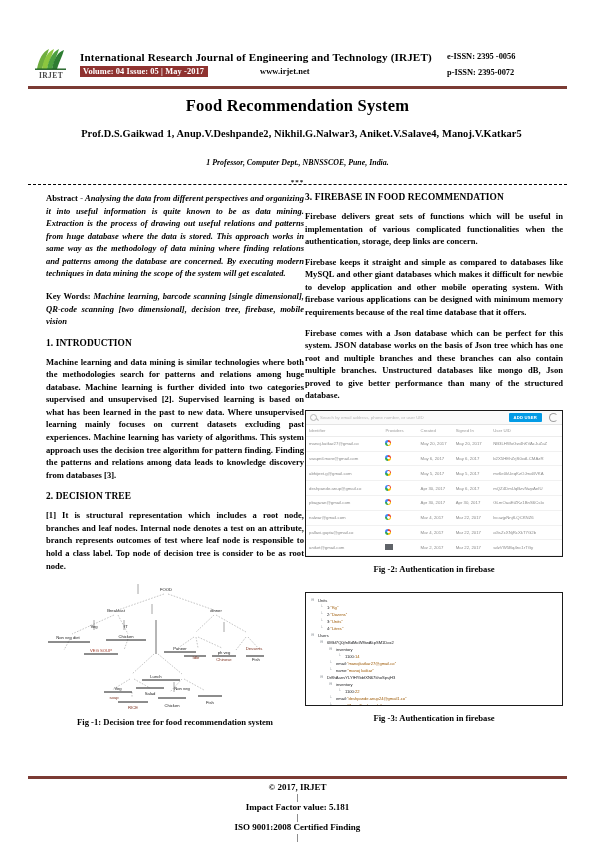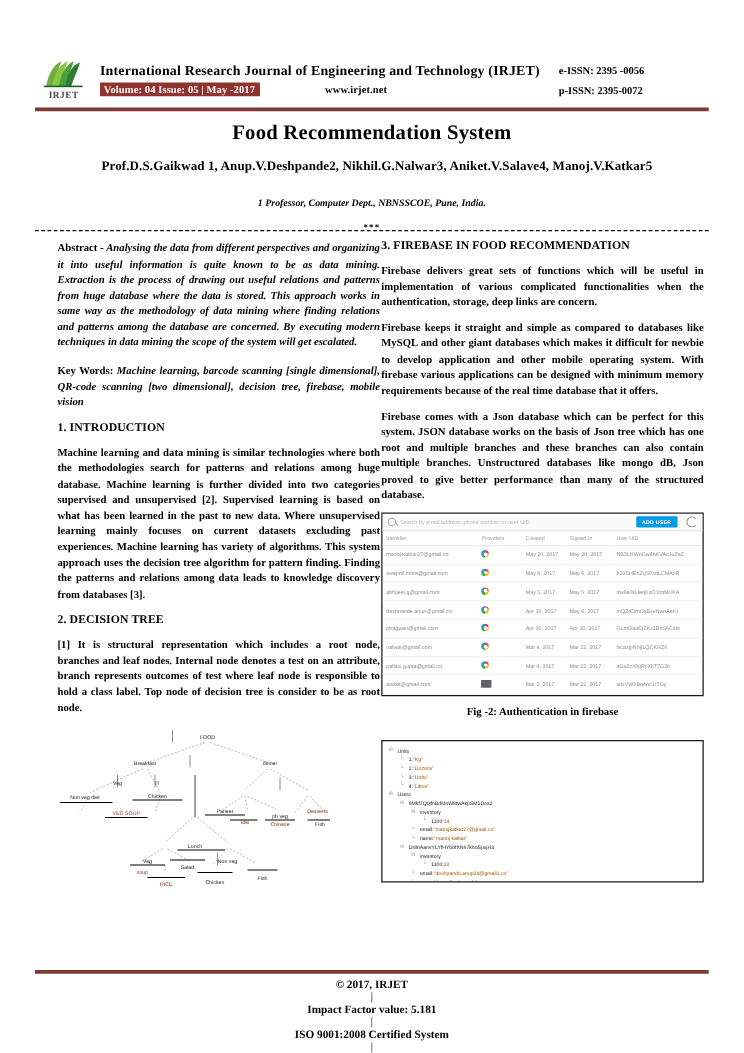--- a/index.html
+++ b/index.html
@@ -287,20 +287,23 @@
           <text x="110" y="96">Lunch</text>
           <text x="72" y="108">Veg</text>
           <text x="68" y="117" fill="#7a2e1c">soup</text>
           <text x="104" y="113">Salad</text>
           <text x="87" y="127" fill="#7a2e1c">RICE</text>
           <text x="136" y="108">Non veg</text>
           <text x="126" y="125">Chicken</text>
           <text x="164" y="122">Fish</text>
         </g>
       </svg>
+      <p class="caption">
+        <span class="fig">Fig -1</span><span>: Decision tree for food recommendation system</span>
+      </p>
     </div>
   </div>
 
   <div class="col col-right">
 
     <h2 class="sec" style="margin-top:0;">3. FIREBASE IN FOOD RECOMMENDATION</h2>
     <p class="body">Firebase delivers great sets of functions which will be useful in implementation of various complicated functionalities when the authentication, storage, deep links are concern.</p>
     <p class="body">Firebase keeps it straight and simple as compared to databases like MySQL and other giant databases which makes it difficult for newbie to develop application and other mobile operating system. With firebase various applications can be designed with minimum memory requirements because of the real time database that it offers.</p>
     <p class="body">Firebase comes with a Json database which can be perfect for this system. JSON database works on the basis of Json tree which has one root and multiple branches and these branches can also contain multiple branches. Unstructured databases like mongo dB, Json proved to give better performance than many of the structured database.</p>
 
@@ -459,27 +462,30 @@
               <span class="k">email:</span>
               <span class="v"> "deshpande.anup24@gmail1.co"</span>
             </div>
             <div class="row" style="padding-left: 18px;">
               <span class="tw">└</span>
               <span class="k">name:</span>
               <span class="v"> "Anup Deshpande"</span>
             </div>
           </div>
       </div>
+      <p class="caption">
+        <span class="fig">Fig -3</span><span>: Authentication in firebase</span>
+      </p>
     </div>
   </div>
 
   <div class="rule-bot"></div>
   <div class="footer">
     <span>© 2017, IRJET</span>
     <span class="sep">|</span>
     <span>Impact Factor value: 5.181</span>
     <span class="sep">|</span>
-    <span>ISO 9001:2008 Certified System</span>
+    <span>ISO 9001:2008 Certified Finding</span>
     <span class="sep">|</span>
     <span class="pg">Page 2510</span>
   </div>
 
 </div>
 
 </body></html>

